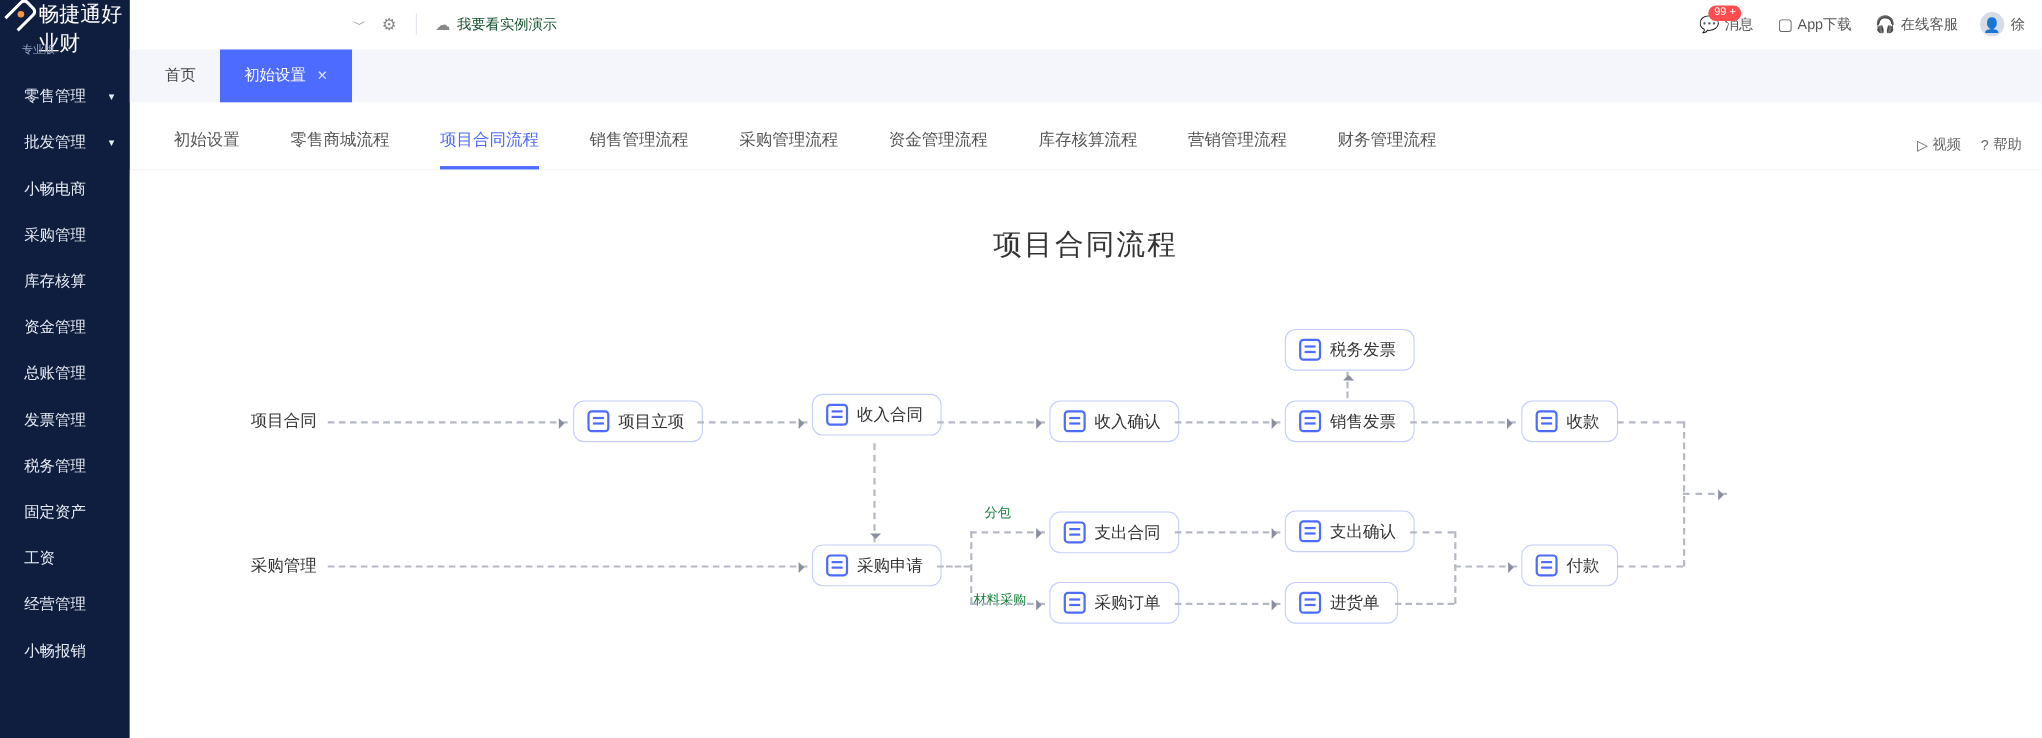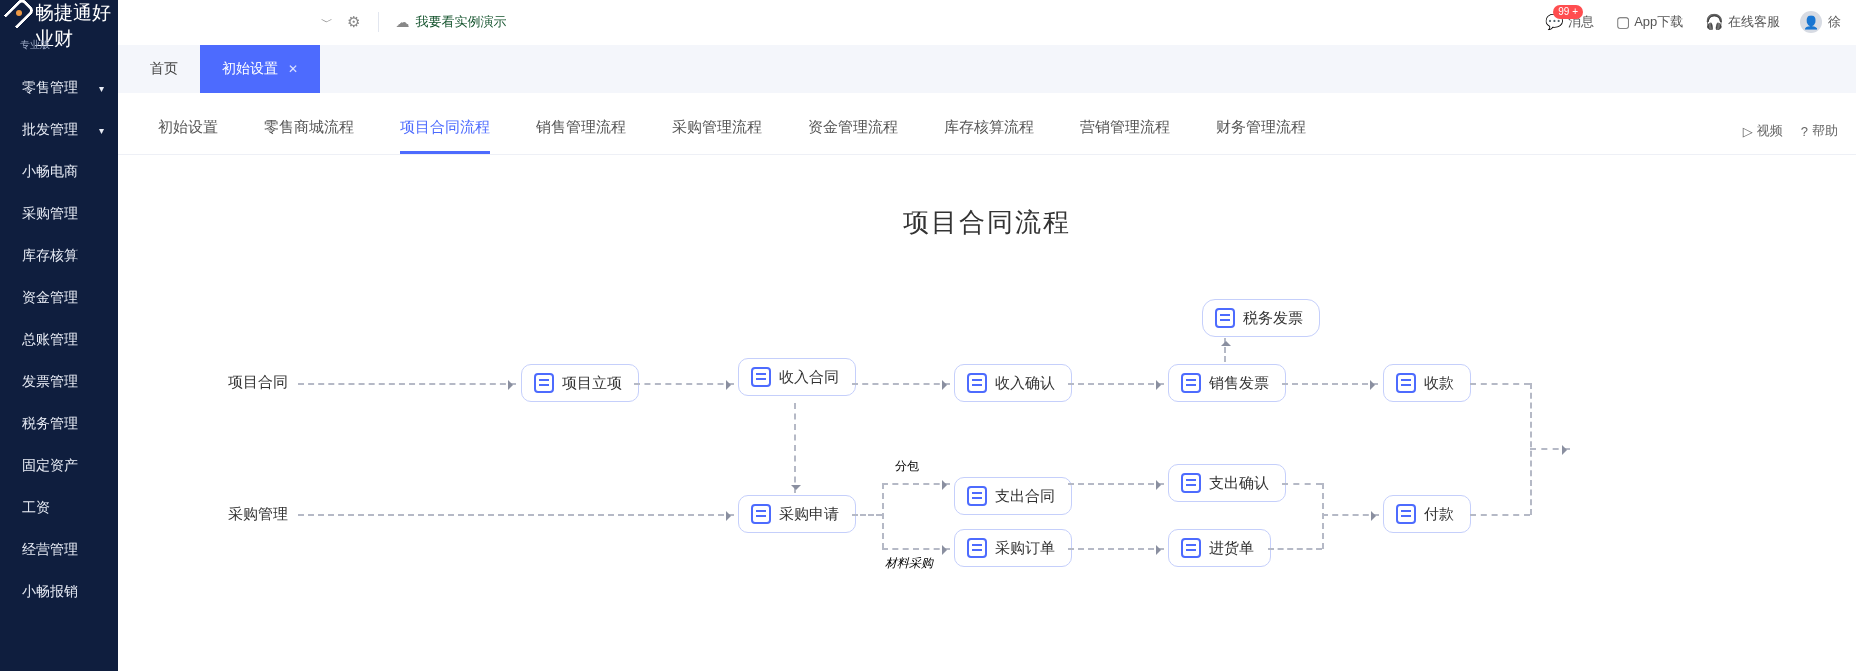--- a/index.html
+++ b/index.html
@@ -44,21 +44,21 @@
 .subtabbar .right-tools .rt { display:flex; align-items:center; margin-left:18px; cursor:pointer; }
 .subtabbar .right-tools .rt .ico { margin-right:4px; }
 
 
 .canvas { position:absolute; left:118px; top:155px; right:0; bottom:0; background:#fff; }
 .canvas .title { position:absolute; left:0; right:0; top:50px; text-align:center; font-size:26px; color:#333; letter-spacing:2px; }
 .node { position:absolute; border:1px solid #c5cffb; border-radius:10px; background:#fff; padding:8px 16px 8px 12px; display:flex; align-items:center; font-size:15px; color:#333; cursor:pointer; box-shadow:0 0 0 rgba(0,0,0,0); }
 .node .ni { width:20px; height:20px; margin-right:8px; border:2px solid #4d6bfe; border-radius:4px; position:relative; }
 .node .ni::after { content:""; position:absolute; left:3px; right:3px; top:4px; height:2px; background:#4d6bfe; box-shadow:0 5px 0 #4d6bfe; }
 .label { position:absolute; font-size:15px; color:#333; }
-.mini { position:absolute; font-size:12px; color:#000000; }
+.mini { position:absolute; font-size:12px; color:#15803d; }
 
 
 .hline { position:absolute; border-top:2px dashed #b5b9c6; height:0; }
 .vline { position:absolute; border-left:2px dashed #b5b9c6; width:0; }
 .arr-r::after { content:""; position:absolute; right:-2px; top:-5px; border:5px solid transparent; border-left-color:#8a8fa0; }
 .arr-d::after { content:""; position:absolute; bottom:-2px; left:-5px; border:5px solid transparent; border-top-color:#8a8fa0; }
 .arr-u::after { content:""; position:absolute; top:-2px; left:-5px; border:5px solid transparent; border-bottom-color:#8a8fa0; }
 </style>
 </head>
 <body>
@@ -188,34 +188,34 @@
       <span>收入合同</span>
     </div>
   <div class="node" style="left:836px; top:209px;">
       <span class="ni"></span>
       <span>收入确认</span>
     </div>
   <div class="node" style="left:1050px; top:209px;">
       <span class="ni"></span>
       <span>销售发票</span>
     </div>
-  <div class="node" style="left:1084px; top:144px;border-radius:13px;">
+  <div class="node" style="left:1050px; top:144px;">
       <span class="ni"></span>
       <span>税务发票</span>
     </div>
   <div class="node" style="left:1265px; top:209px;">
       <span class="ni"></span>
       <span>收款</span>
     </div>
 
   <div class="node" style="left:620px; top:340px;">
       <span class="ni"></span>
       <span>采购申请</span>
     </div>
-  <div class="node" style="left:836px; top:322px;">
+  <div class="node" style="left:836px; top:310px;">
       <span class="ni"></span>
       <span>支出合同</span>
     </div>
   <div class="node" style="left:1050px; top:309px;align-items:flex-end;">
       <span class="ni"></span>
       <span>支出确认</span>
     </div>
   <div class="node" style="left:836px; top:374px;text-align:right;">
       <span class="ni"></span>
       <span>采购订单</span>
@@ -223,21 +223,21 @@
   <div class="node" style="left:1050px; top:374px;">
       <span class="ni"></span>
       <span>进货单</span>
     </div>
   <div class="node" style="left:1265px; top:340px;">
       <span class="ni"></span>
       <span>付款</span>
     </div>
 
   <div class="mini" style="left:777px; top:303px;">分包</div>
-  <div class="mini" style="left:767px; top:400px;font-style:italic;">材料采购</div>
+  <div class="mini" style="left:767px; top:382px;">材料采购</div>
 
   <div class="hline arr-r" style="left:180px; top:228px; width:218px;"></div>
   <div class="hline arr-r" style="left:516px; top:228px; width:100px;"></div>
   <div class="hline arr-r" style="left:734px; top:228px; width:98px;"></div>
   <div class="hline arr-r" style="left:950px; top:228px; width:96px;"></div>
   <div class="hline arr-r" style="left:1164px; top:228px; width:96px;"></div>
   <div class="vline arr-u" style="left:1106px; top:183px; height:24px;"></div>
 
   <div class="vline arr-d" style="left:676px; top:248px; height:90px;"></div>
 

